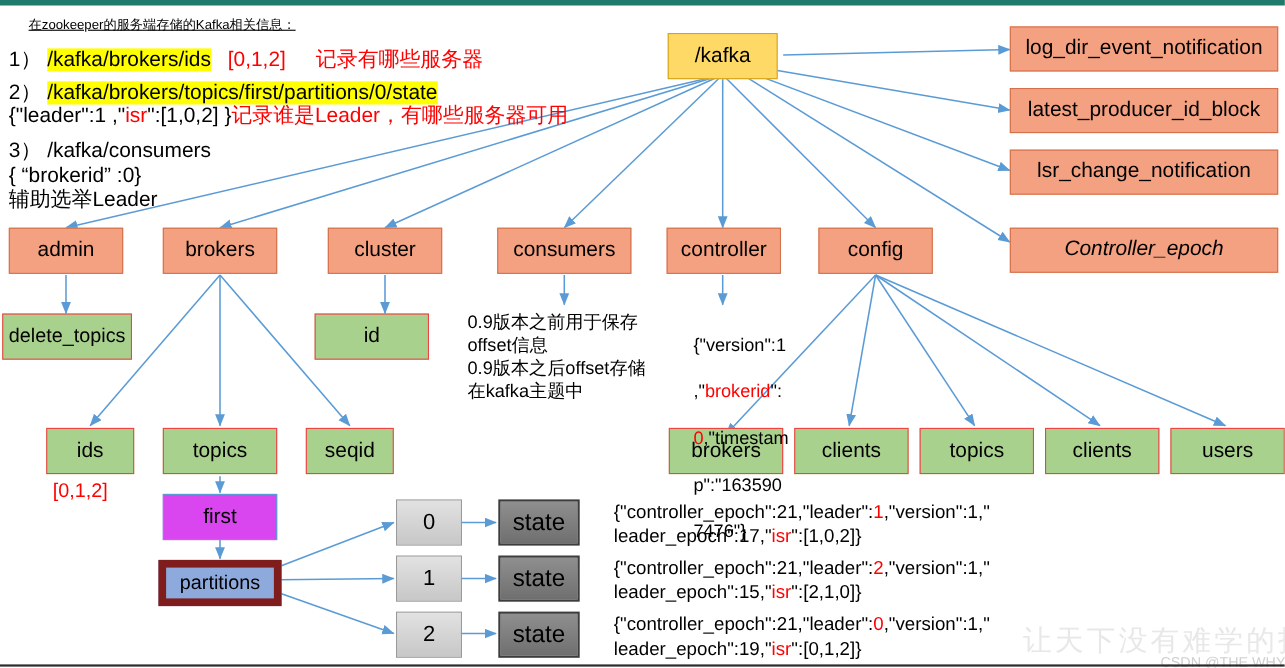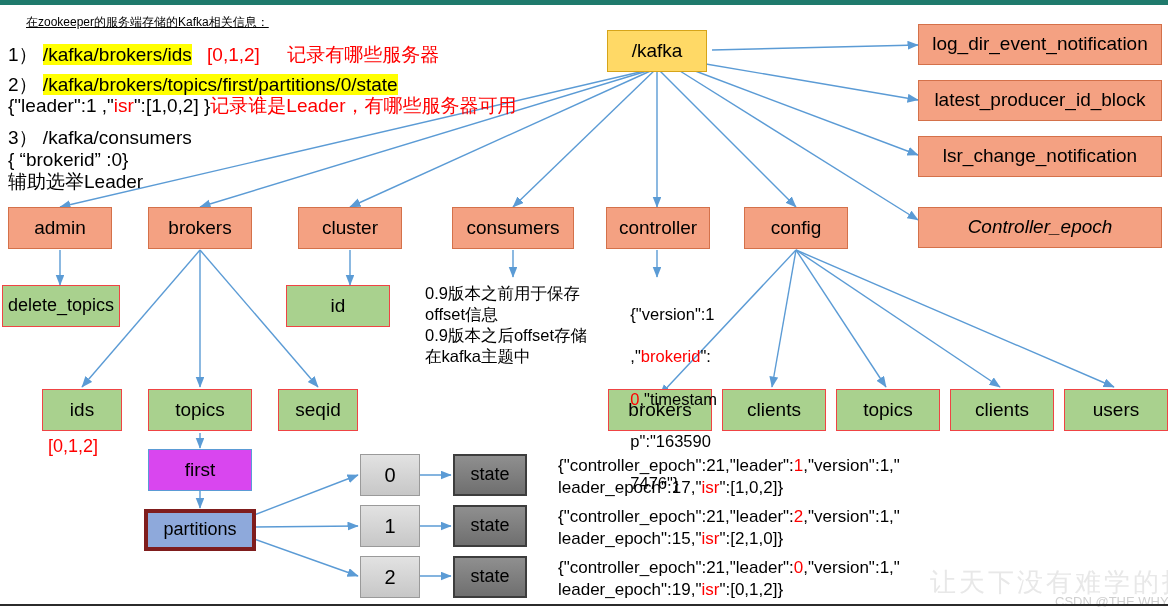--- a/index.html
+++ b/index.html
@@ -31,23 +31,23 @@
     font-size:19px;
     color:#000;
     text-align:center;
     line-height:1.1;
     white-space:nowrap;
   }
   .n-yellow{background:#ffd966;border:1px solid #d6a419;}
   .n-orange{background:#f4a182;border:1px solid #d4714a;}
   .n-green{background:#a9d18e;border:1px solid #ef4444;}
   .n-blue1{background:#d946ef;border:1px solid #5b9bd5;}
-  .n-blue2{background:#8ea9db;border:4px solid #7f1d1d;}
+  .n-blue2{background:#8ea9db;border:7px solid #7f1d1d;}
   .n-gray{background:linear-gradient(180deg,#e2e2e2,#c7c7c7);border:1px solid #9a9a9a;font-size:20px;}
-  .n-dgray{background:linear-gradient(180deg,#8f8f8f,#6f6f6f);border:2px solid #3d3d3d;font-size:18px;}
+  .n-dgray{background:linear-gradient(180deg,#8f8f8f,#6f6f6f);border:2px solid #3d3d3d;font-size:22px;}
 
   .txt{
     position:absolute;
     font-size:17px;
     color:#000;
     line-height:1.25;
     white-space:pre-wrap;
   }
   .red{color:#ff0000;}
   .hl{background:#ffff00;}

